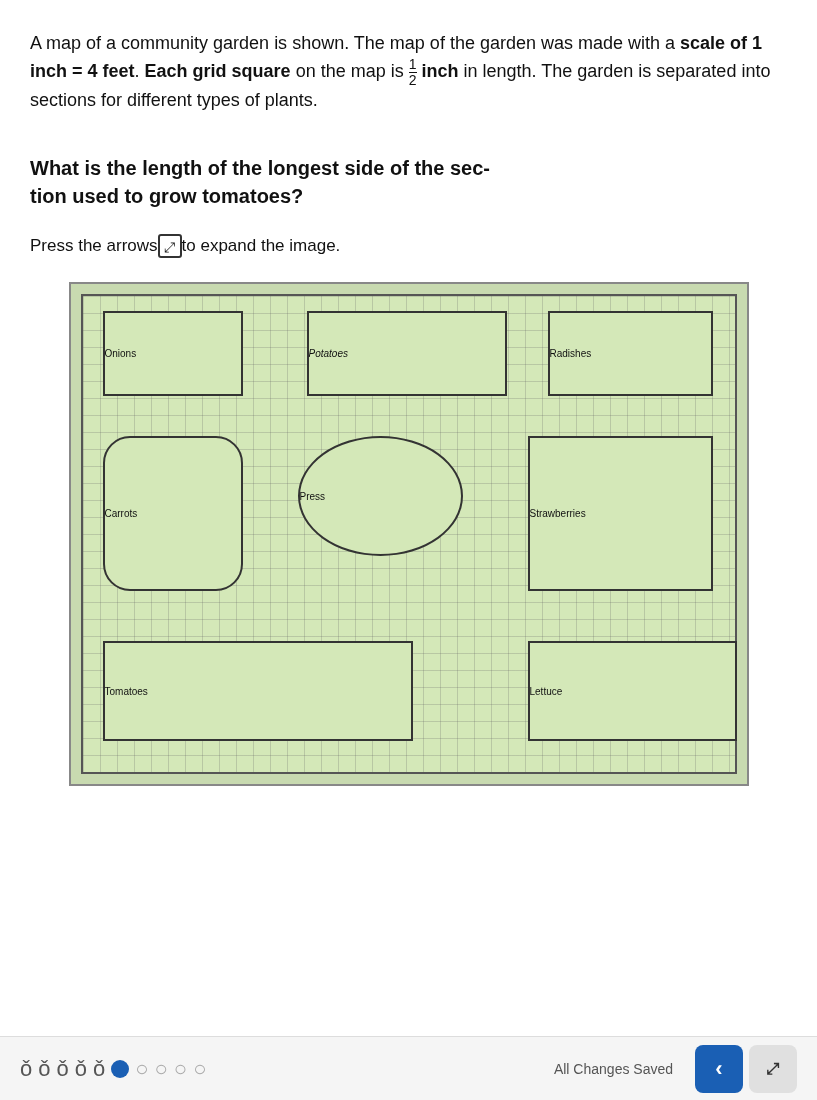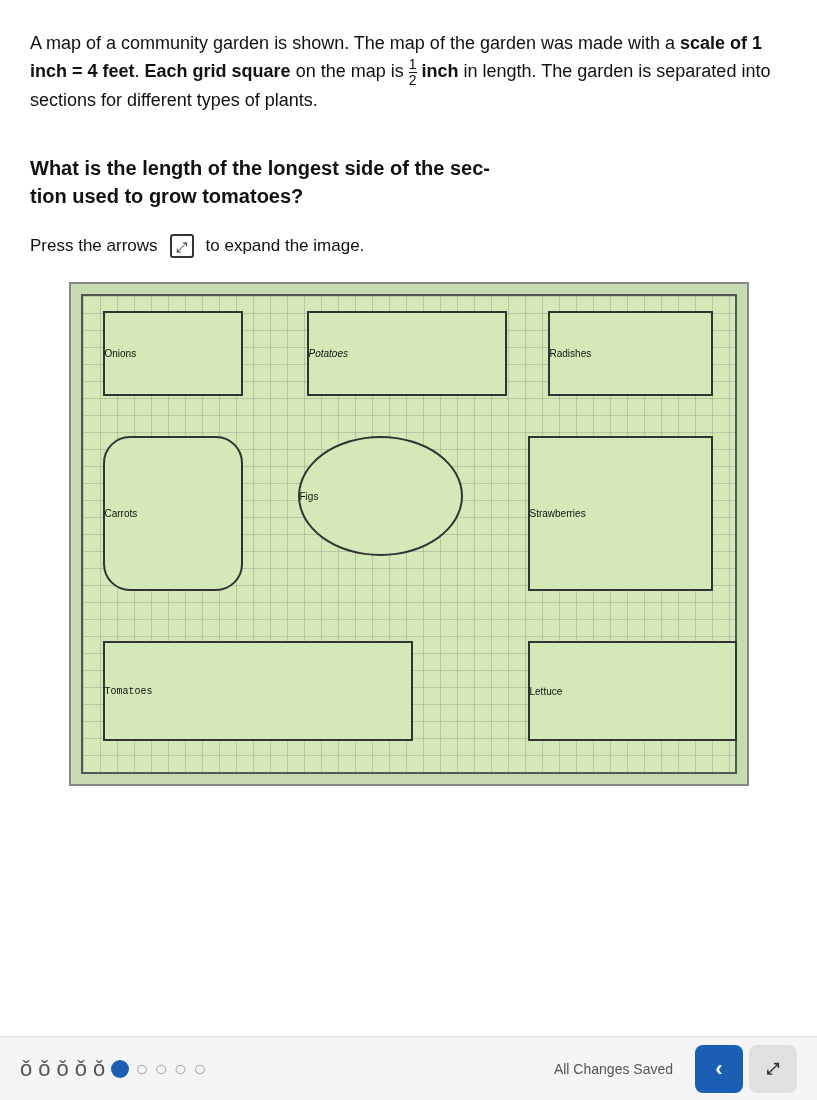--- a/index.html
+++ b/index.html
@@ -31,21 +31,21 @@
       font-weight: bold;
       font-size: 20px;
       line-height: 1.4;
       margin-bottom: 24px;
     }
 
     .press-arrows {
       font-size: 17px;
       display: flex;
       align-items: center;
-      gap: 12px;
+      gap: 0;
       margin-bottom: 24px;
     }
 
     
     .garden-container {
       margin: 0 auto;
       width: 680px;
       background: #c8dab0;
       border: 2px solid #888;
       padding: 10px;
@@ -106,21 +106,21 @@
       width: 165px; height: 120px;
     }
     .strawberries {
       left: 445px; top: 140px;
       width: 185px; height: 155px;
     }
 
     
     .tomatoes {
       left: 20px; top: 345px;
-      width: 310px; height: 100px; font-family: Liberation Mono, monospace;
+      width: 310px; height: 100px;
     }
     .lettuce {
       left: 445px; top: 345px;
       width: 209px; height: 100px;
     }
 
     
     .bottom-bar {
       position: fixed;
       bottom: 0;
@@ -213,21 +213,21 @@
 
       <div class="plant-section radishes">
         <span>Radishes</span>
       </div>
 
       <div class="plant-section carrots">
         <span>Carrots</span>
       </div>
 
       <div class="plant-section figs oval">
-        <span>Figs</span>
+        <span>Press</span>
       </div>
 
       <div class="plant-section strawberries">
         <span>Strawberries</span>
       </div>
 
       <div class="plant-section tomatoes">
         <span>Tomatoes</span>
       </div>
 

